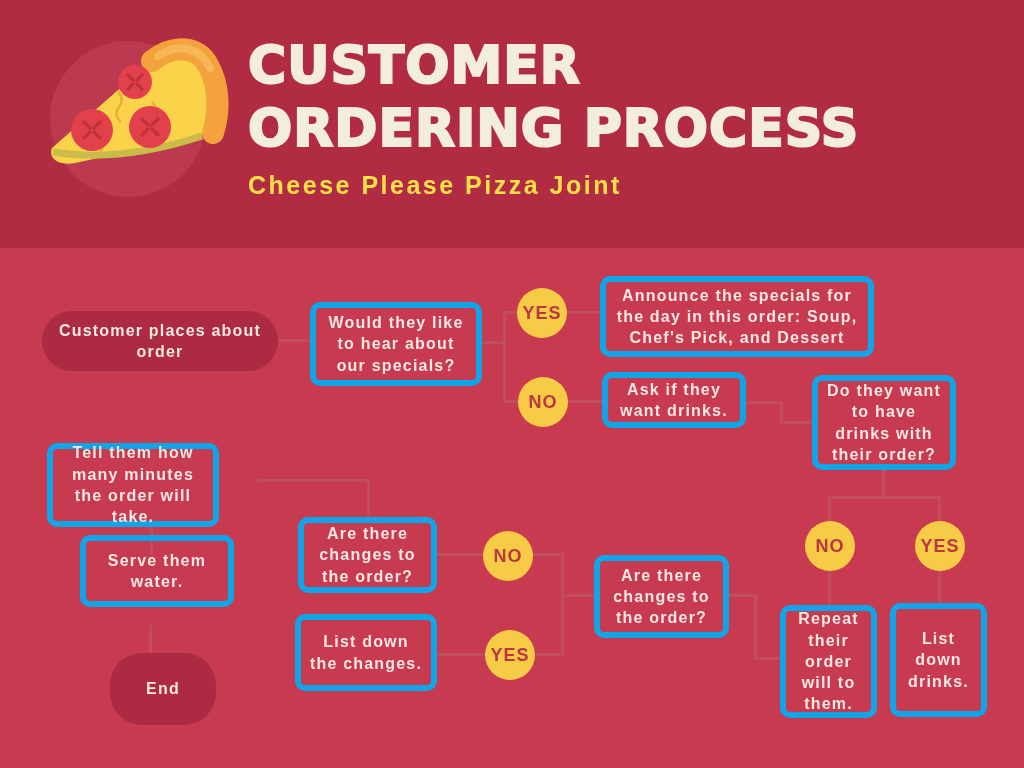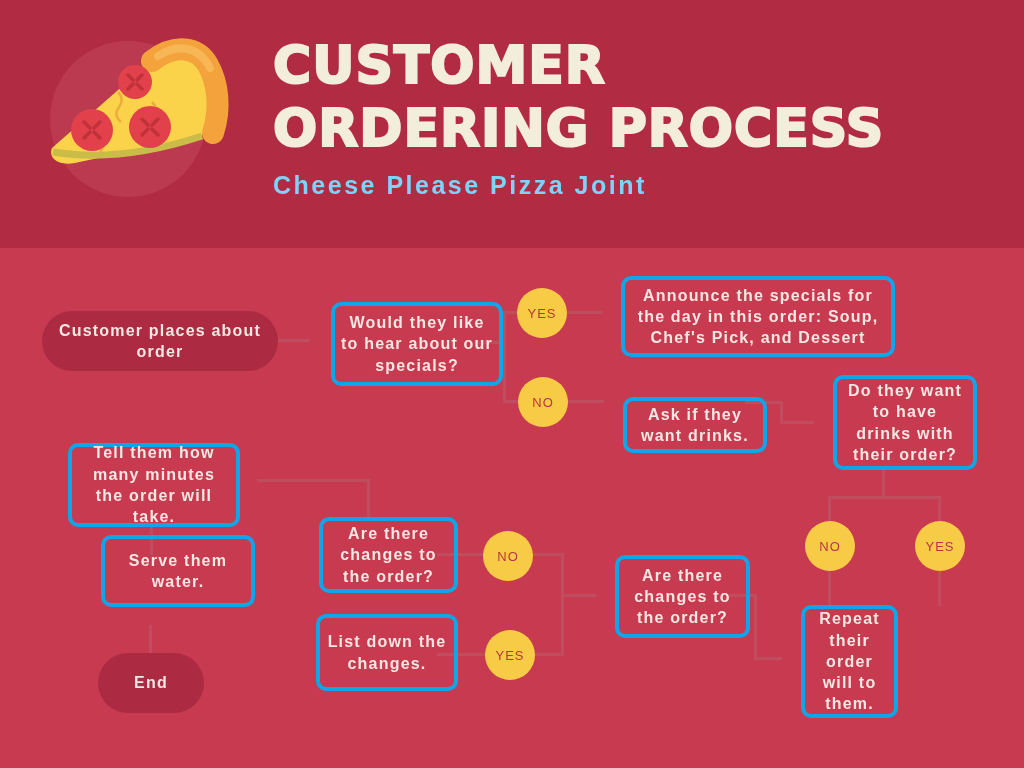--- a/index.html
+++ b/index.html
@@ -1,38 +1,38 @@
 <!DOCTYPE html>
 <html><head>
 <meta charset="utf-8">
 <style>
   html,body{margin:0;padding:0;background:#8a2136;}
   .canvas{position:relative;width:1024px;height:768px;overflow:hidden;
           font-family:"Liberation Sans",sans-serif;background:#C73A50;}
   
   .header{position:absolute;left:0;top:0;width:1024px;height:248px;background:#B12C43;}
-  .titles{position:absolute;left:248px;top:34px;margin-left:25px;}
+  .titles{position:absolute;left:248px;top:34px;}
   .title-line{font-family:"DejaVu Sans",sans-serif;font-weight:bold;font-size:52px;
               line-height:63px;color:#F3EDDC;-webkit-text-stroke:2.2px #F3EDDC;
               letter-spacing:1px;white-space:nowrap;}
   .subtitle{margin-top:11px;font-size:25px;font-weight:bold;letter-spacing:2.5px;
-            color:#7dd3fc;white-space:nowrap;}
+            color:#fde047;white-space:nowrap;}
   .pizza{position:absolute;left:40px;top:30px;}
   
   .chart{position:absolute;left:0;top:0;width:1024px;height:768px;}
   .cn{position:absolute;background:#C04D5E;z-index:1;}
   .node{position:absolute;z-index:2;display:flex;align-items:center;justify-content:center;
         text-align:center;color:#F5E7E2;font-weight:bold;font-size:16px;
         letter-spacing:1.2px;line-height:1.33;border-radius:10px;box-sizing:border-box;
         padding:4px 6px;}
-  .outlined{border:4px solid #0ea5e9;background:transparent;margin-left:21px;}
+  .outlined{border:6px solid #0ea5e9;background:transparent;}
   .pill{background:#AC2B43;border-radius:32px;}
   .yn{position:absolute;z-index:2;width:50px;height:50px;border-radius:50%;background:#F8CB46;
       color:#BB3640;display:flex;align-items:center;justify-content:center;
-      font-size:13px;font-weight:normal;letter-spacing:1px;}
+      font-size:18px;font-weight:bold;letter-spacing:1px;}
 </style>
 </head>
 <body>
 
 <div class="canvas">
 
   <div class="header">
     <svg class="pizza" width="200" height="192" viewBox="0 0 200 192">
       <circle cx="88" cy="89" r="78" fill="#BC3A50"></circle>
 
@@ -89,38 +89,39 @@
     <i class="cn" style="left:729px;top:594px;width:28px;height:3px"></i>
     <i class="cn" style="left:754px;top:594px;width:3px;height:66px"></i>
     <i class="cn" style="left:754px;top:657px;width:28px;height:3px"></i>
 
     <div class="node pill" style="left:42px;top:311px;width:236px;height:60px">Customer places about order</div>
 
     <div class="node outlined" style="left:310px;top:302px;width:172px;height:84px">Would they like to hear about our specials?</div>
 
     <div class="node outlined" style="left:600px;top:276px;width:274px;height:81px">Announce the specials for the day in this order: Soup, Chef's Pick, and Dessert</div>
 
-    <div class="node outlined" style="left:602px;top:397px;width:144px;height:56px">Ask if they want drinks.</div>
+    <div class="node outlined" style="left:602px;top:372px;width:144px;height:56px">Ask if they want drinks.</div>
 
     <div class="node outlined" style="left:812px;top:375px;width:144px;height:95px">Do they want to have drinks with their order?</div>
 
     <div class="node outlined" style="left:47px;top:443px;width:172px;height:84px">Tell them how many minutes the order will take.</div>
 
     <div class="node outlined" style="left:80px;top:535px;width:154px;height:72px">Serve them water.</div>
 
-    <div class="node pill" style="left:98px;top:653px;width:106px;height:60px">End</div>
+    <div class="node pill" style="left:110px;top:653px;width:106px;height:72px">End</div>
 
     <div class="node outlined" style="left:298px;top:517px;width:139px;height:76px">Are there changes to the order?</div>
 
     <div class="node outlined" style="left:295px;top:614px;width:142px;height:77px">List down the changes.</div>
 
     <div class="node outlined" style="left:594px;top:555px;width:135px;height:83px">Are there changes to the order?</div>
 
     <div class="node outlined" style="left:780px;top:605px;width:97px;height:113px">Repeat their order will to them.</div>
 
+    <div class="node outlined" style="left:890px;top:603px;width:97px;height:114px">List down drinks.</div>
 
     <div class="yn" style="left:517px;top:288px">YES</div>
     <div class="yn" style="left:518px;top:377px">NO</div>
     <div class="yn" style="left:483px;top:531px">NO</div>
     <div class="yn" style="left:485px;top:630px">YES</div>
     <div class="yn" style="left:805px;top:521px">NO</div>
     <div class="yn" style="left:915px;top:521px">YES</div>
   </div>
 </div>
 

